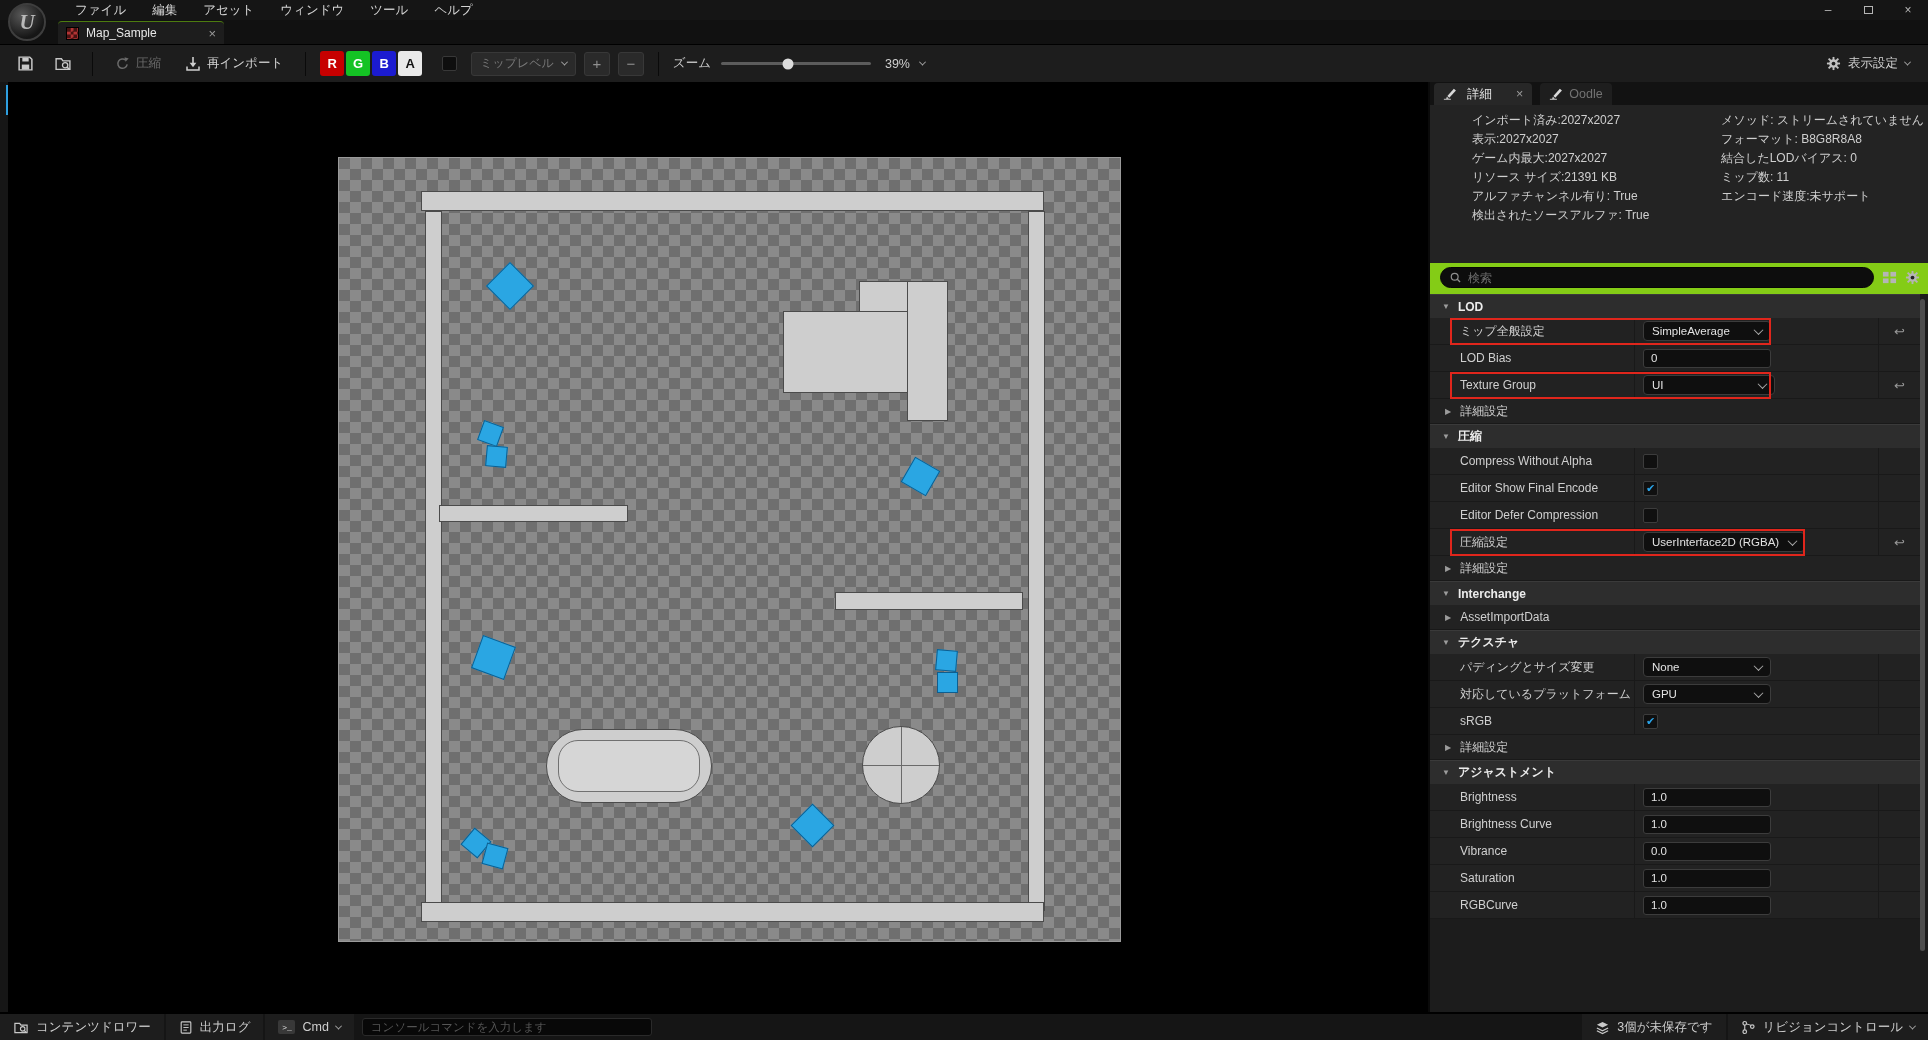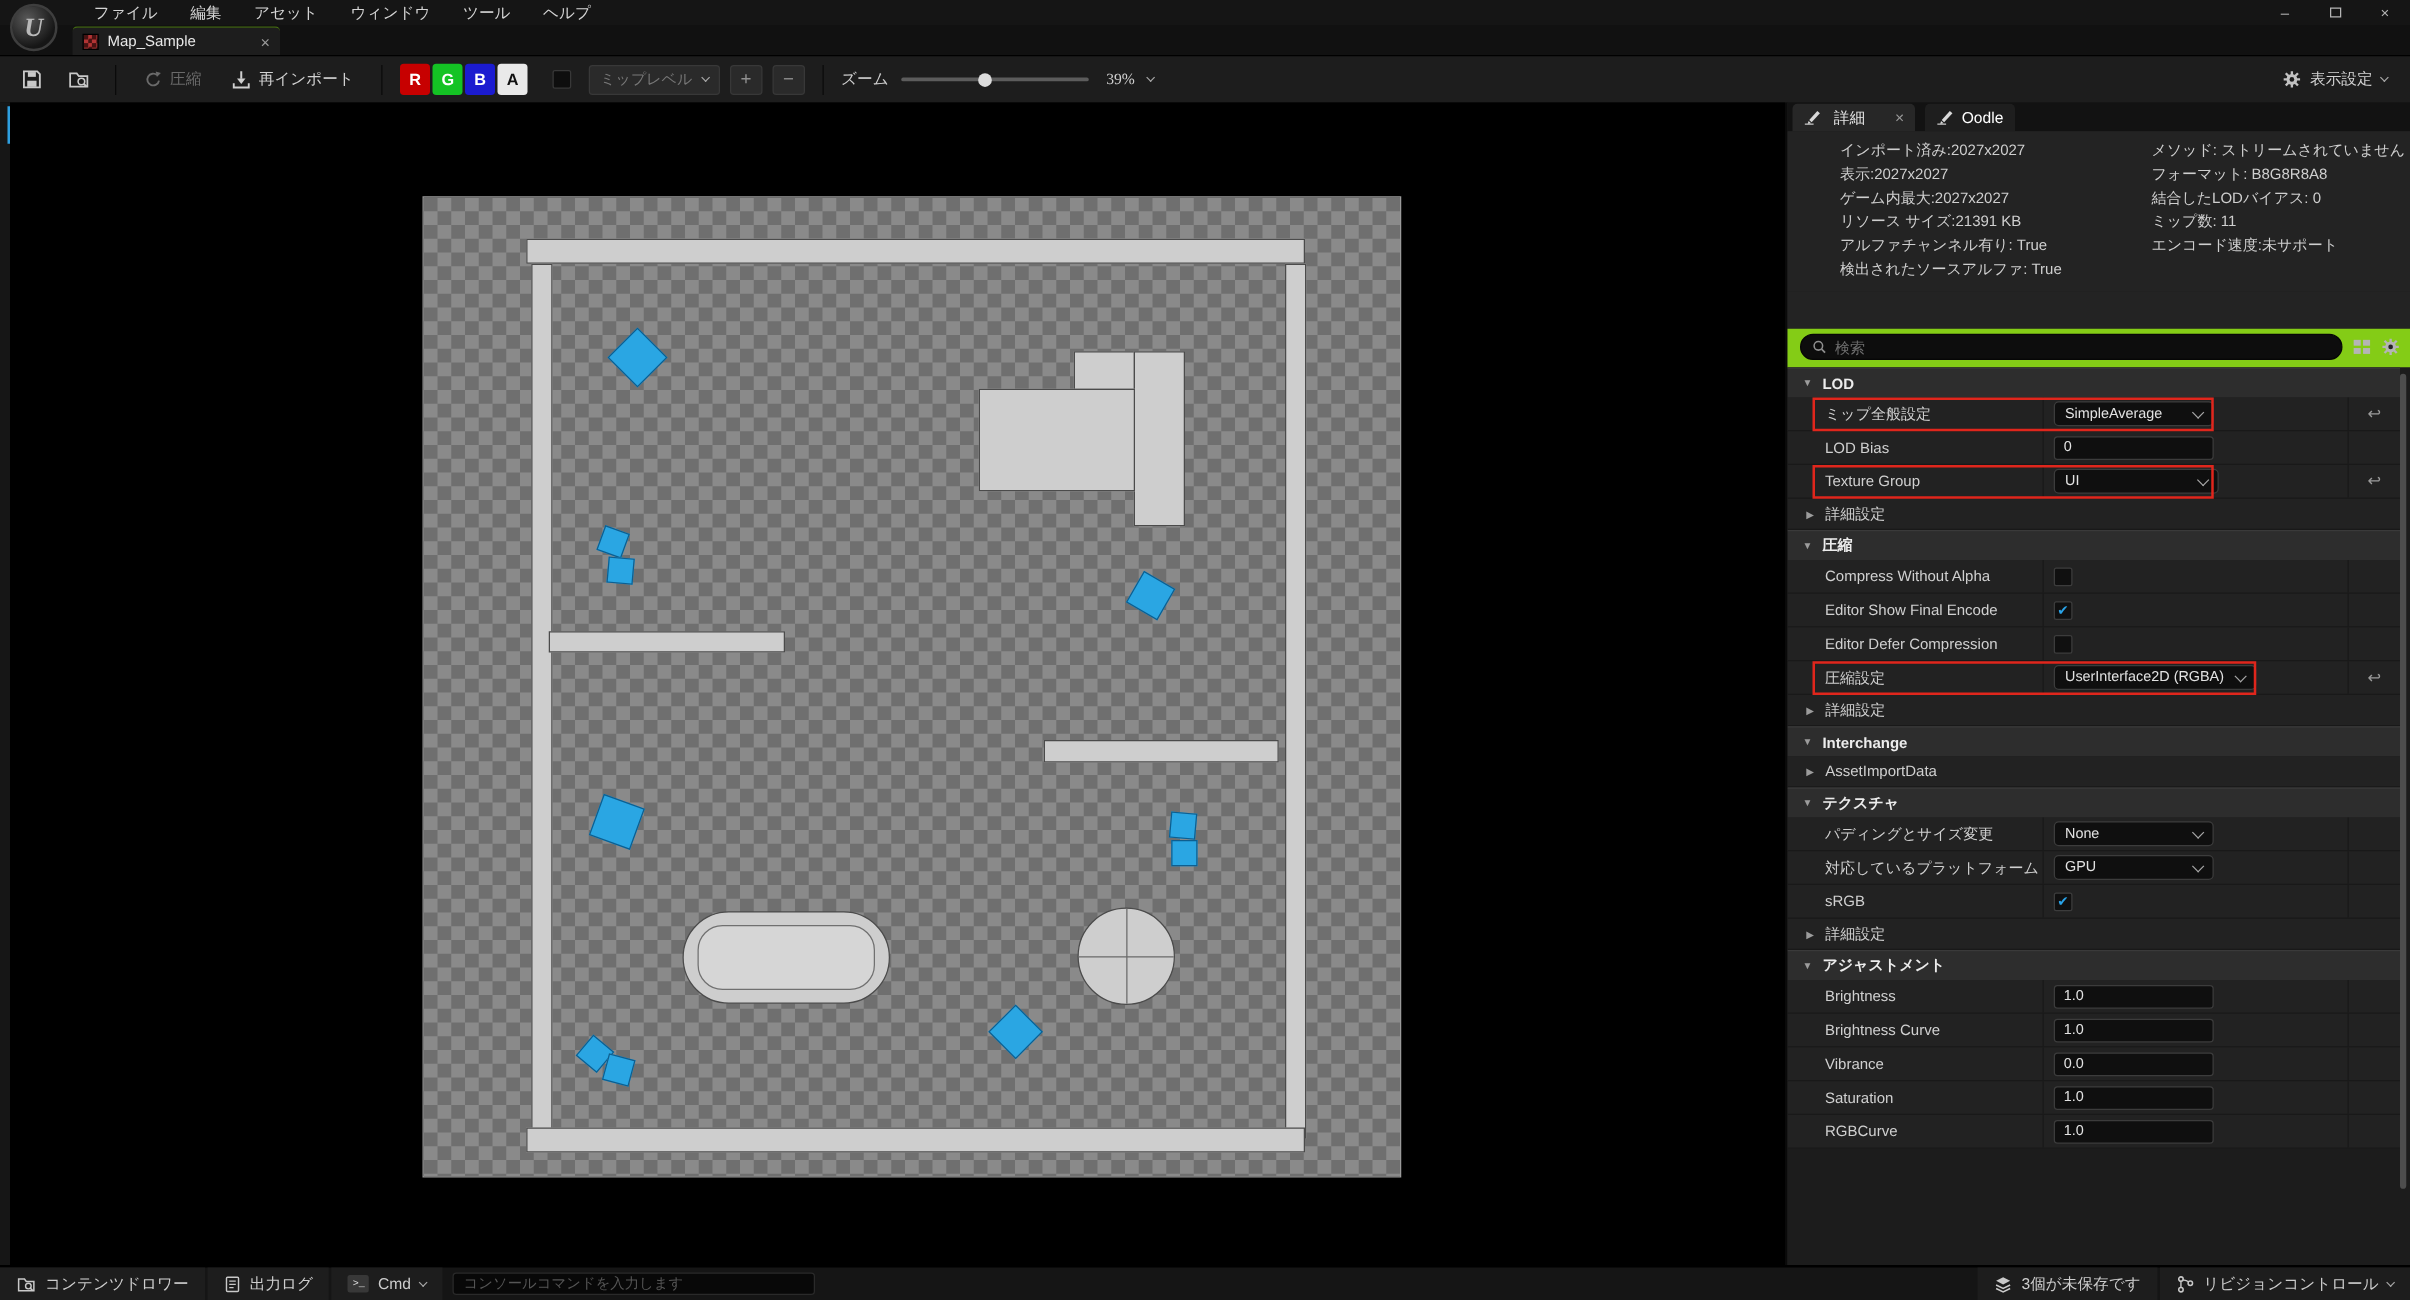--- a/index.html
+++ b/index.html
@@ -42,21 +42,21 @@
                 font-size:12.5px; }
   .tb-textbtn.disabled { color:#6a6a6a; }
   .chan-btn { width:24px; height:25px; border-radius:3px; display:flex; align-items:center;
               justify-content:center; font-weight:bold; font-size:13px; color:#fff; margin-right:2px; }
   .tb-checkbox { width:15px; height:15px; background:#0e0e0e; border:1px solid #383838; border-radius:2px;
                  margin:0 6px 0 10px; }
   .tb-dropdown { height:24px; background:#2a2a2a; border:1px solid #383838; border-radius:3px;
                  display:flex; align-items:center; padding:0 8px; gap:8px; color:#777; font-size:12px; }
   .sq-btn { width:26px; height:24px; background:#2a2a2a; border:1px solid #383838; border-radius:3px;
             color:#909090; font-size:15px; display:flex; align-items:center; justify-content:center; }
-  .zoom-group { display:flex; align-items:center; gap:10px;font-family:Liberation Serif, serif; }
+  .zoom-group { display:flex; align-items:center; gap:10px; }
   .zoom-label { color:#cfcfcf; font-size:12.5px; }
   .slider-track { width:150px; height:3px; background:#5c5c5c; border-radius:2px; position:relative; }
   .slider-handle { position:absolute; left:45%; top:50%; transform:translate(-50%,-50%); width:11px;
                    height:11px; border-radius:50%; background:#dcdcdc; }
   .zoom-value { color:#cfcfcf; font-size:12.5px; margin-left:4px; }
   .chev { width:7px; height:7px; border-right:1.5px solid #a8a8a8; border-bottom:1.5px solid #a8a8a8;
           transform:rotate(45deg) translate(-1px,-1px); display:inline-block; }
   .chev.small { width:5px; height:5px; }
   .view-settings { margin-left:auto; display:flex; align-items:center; gap:7px; color:#d2d2d2;
                    font-size:12.5px; padding-right:8px; }
@@ -79,21 +79,21 @@
   .map-circle .vline { position:absolute; top:0; bottom:0; left:50%; width:1px; background:#6a6a6a; }
   .map-blue { position:absolute; background:var(--mblue); border:1px solid #0e5e8f; }
 
   
   .details-panel { width:500px; background:#1f1f1f; border-left:2px solid #0a0a0a; position:relative;
                    display:flex; flex-direction:column; }
   .panel-tabs { height:23px; background:#121212; display:flex; align-items:flex-end; flex:0 0 auto; }
   .panel-tab { height:22px; display:flex; align-items:center; gap:6px; padding:0 9px;
                border-radius:4px 4px 0 0; font-size:12.5px; color:#e3e3e3; }
   .panel-tab.active { background:#272727;gap:10px; }
-  .panel-tab.inactive { background:#1e1e1e; margin-left:8px; color:#ffffff; }
+  .panel-tab.inactive { background:#1e1e1e; margin-left:8px; color:#737373; }
   .panel-tab .close { color:#9a9a9a; margin-left:14px; }
   .info-grid { display:flex; padding:7px 4px 10px 14px; background:#232323; flex:0 0 auto; }
   .info-col { display:flex; flex-direction:column; gap:3px;margin-left:28px; }
   .info-col.left { width:250px; }
   .info-col.right { flex:1; }
   .info-line { color:#cfcfcf; font-size:12px; line-height:16px; white-space:nowrap; }
   .info-spacer { height:30px; background:#232323; flex:0 0 auto; }
 
   .search-row { display:flex; align-items:center; gap:8px; padding:4px 8px 6px 10px; background:#84cc16;
                 flex:0 0 auto; }

